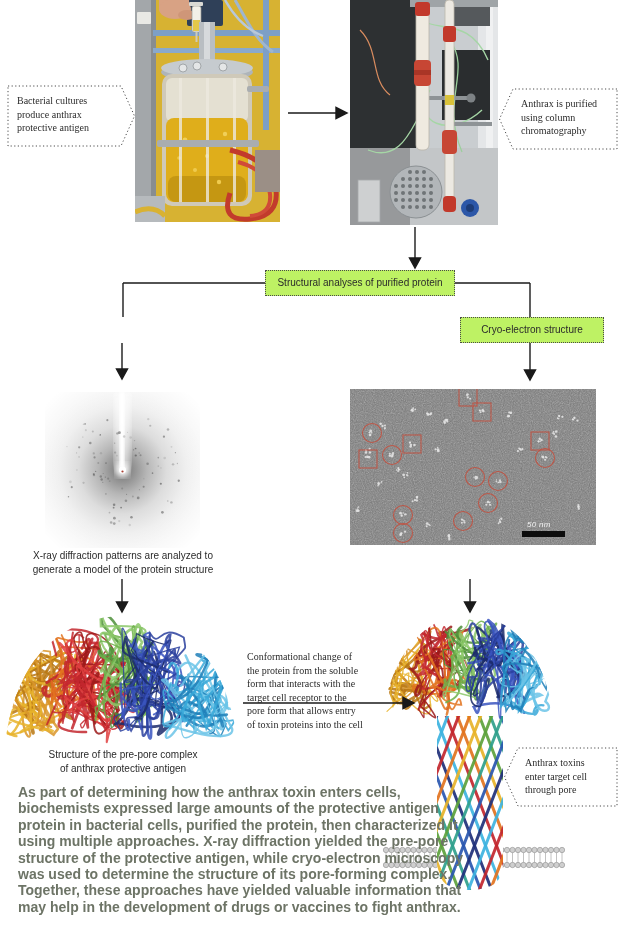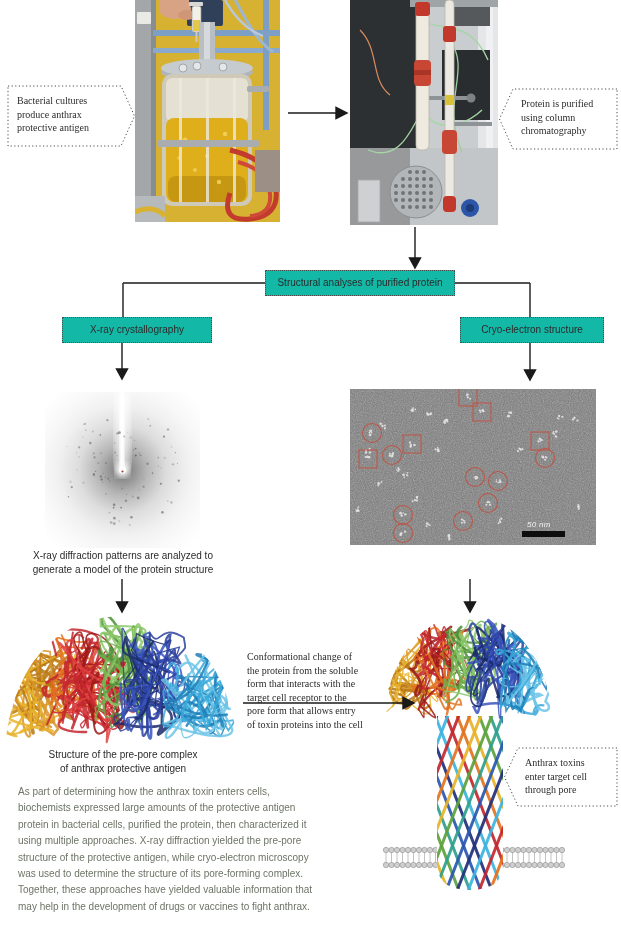--- a/index.html
+++ b/index.html
@@ -1,25 +1,25 @@
 <!DOCTYPE html>
 <html><head>
 <meta charset="utf-8">
 <style>
   html,body{margin:0;padding:0;background:#fff;}
   .canvas{position:relative;width:621px;height:929px;background:#fff;overflow:hidden;
           font-family:"Liberation Sans",sans-serif;color:#262626;}
   .abs{position:absolute;}
   .txt{font-size:10px;line-height:13.5px;color:#2b2b2b;white-space:pre;font-family:Liberation Serif, serif;}
   .cap{font-size:10px;line-height:13.8px;color:#2b2b2b;white-space:pre;text-align:center;}
-  .dotbox{box-sizing:border-box;border:1px dotted #4b4b4b;background:#14b8a6;
+  .dotbox{box-sizing:border-box;border:1px dotted #4b4b4b;background:#bef264;
           font-size:10px;color:#2b2b2b;text-align:center;}
   .scalebar-label{font-size:8px;color:#f2f2f2;letter-spacing:.3px;font-style:italic;}
   .scalebar-bar{background:#0d0d0d;}
-  #paragraph{font-size:10px;line-height:16.4px;white-space:pre;}
+  #paragraph{font-size:14px;line-height:16.4px;white-space:pre;font-weight:bold;}
   svg{display:block;}
 </style>
 </head>
 <body>
 
 <div class="canvas">
 
   <svg class="abs" style="left:135px;top:0px" width="145" height="222" viewBox="0 0 145 222">
     <rect width="145" height="222" fill="#d7b232"></rect>
     <rect x="0" y="0" width="20" height="222" fill="#a3a7aa"></rect>
@@ -795,27 +795,26 @@
       <line x1="122" y1="579" x2="122" y2="602"></line>
         <polygon points="116.5,602 127.5,602 122,612"></polygon>
       <line x1="470" y1="579" x2="470" y2="602"></line>
         <polygon points="464.5,602 475.5,602 470,612"></polygon>
       <line x1="243" y1="703" x2="403" y2="703"></line>
         <polygon points="403,697.5 414,703 403,708.5"></polygon>
     </g>
   </svg>
 
   <div class="abs dotbox" style="left:265px;top:270px;width:190px;height:26px;line-height:24px">Structural analyses of purified protein</div>
-  <div class="abs dotbox" style="left:62px;top:317px;width:150px;height:26px;line-height:24px">X-ray crystallography</div>
   <div class="abs dotbox" style="left:460px;top:317px;width:144px;height:26px;line-height:24px">Cryo-electron structure</div>
 
   <div class="abs txt" style="left:17px;top:94px;width:108px">Bacterial cultures
 produce anthrax
 protective antigen</div>
-  <div class="abs txt" style="left:521px;top:97px;width:98px">Protein is purified
+  <div class="abs txt" style="left:521px;top:97px;width:98px">Anthrax is purified
 using column
 chromatography</div>
   <div class="abs cap" style="left:0px;top:549px;width:246px">X-ray diffraction patterns are analyzed to
 generate a model of the protein structure</div>
 
   <div class="abs txt" style="left:525px;top:756px;width:92px">Anthrax toxins
 enter target cell
 through pore</div>
   <div class="abs cap" style="left:0px;top:748px;width:246px">Structure of the pre-pore complex
 of anthrax protective antigen</div>

